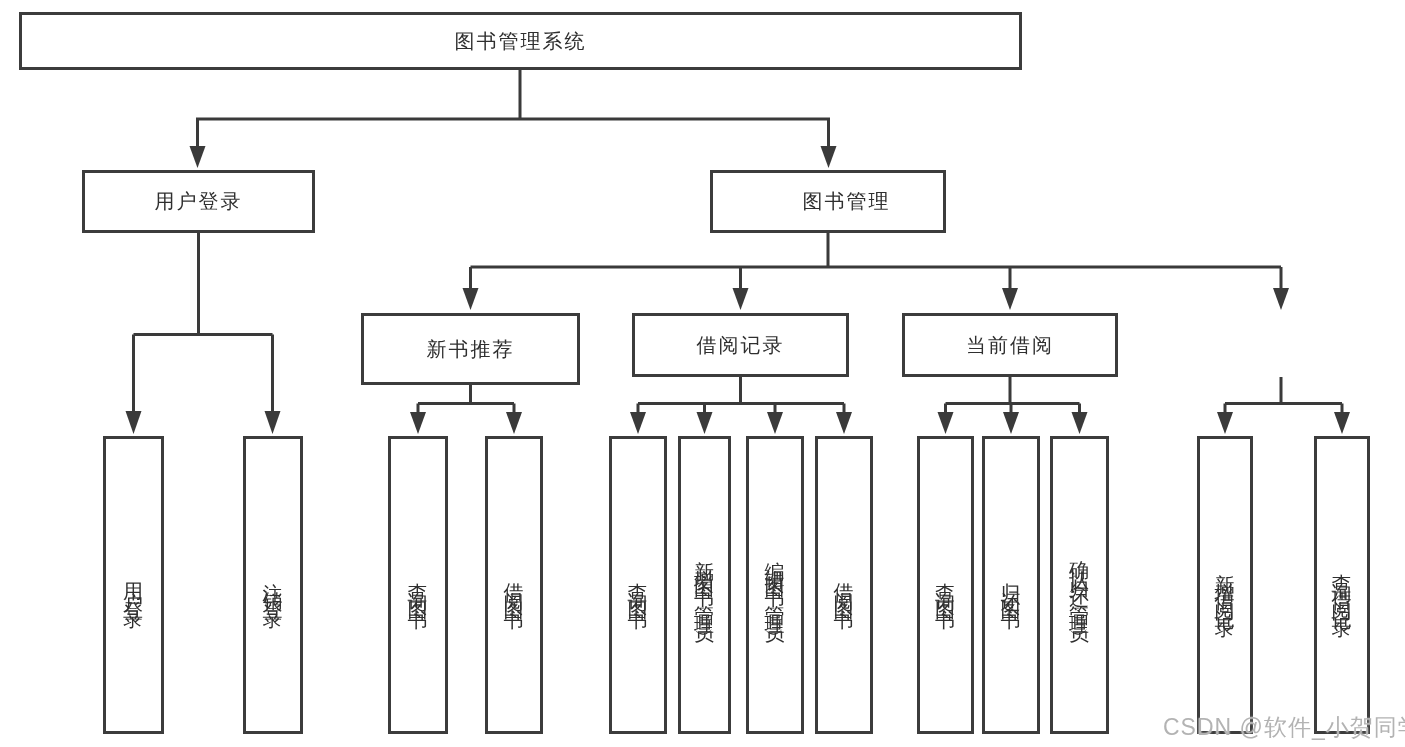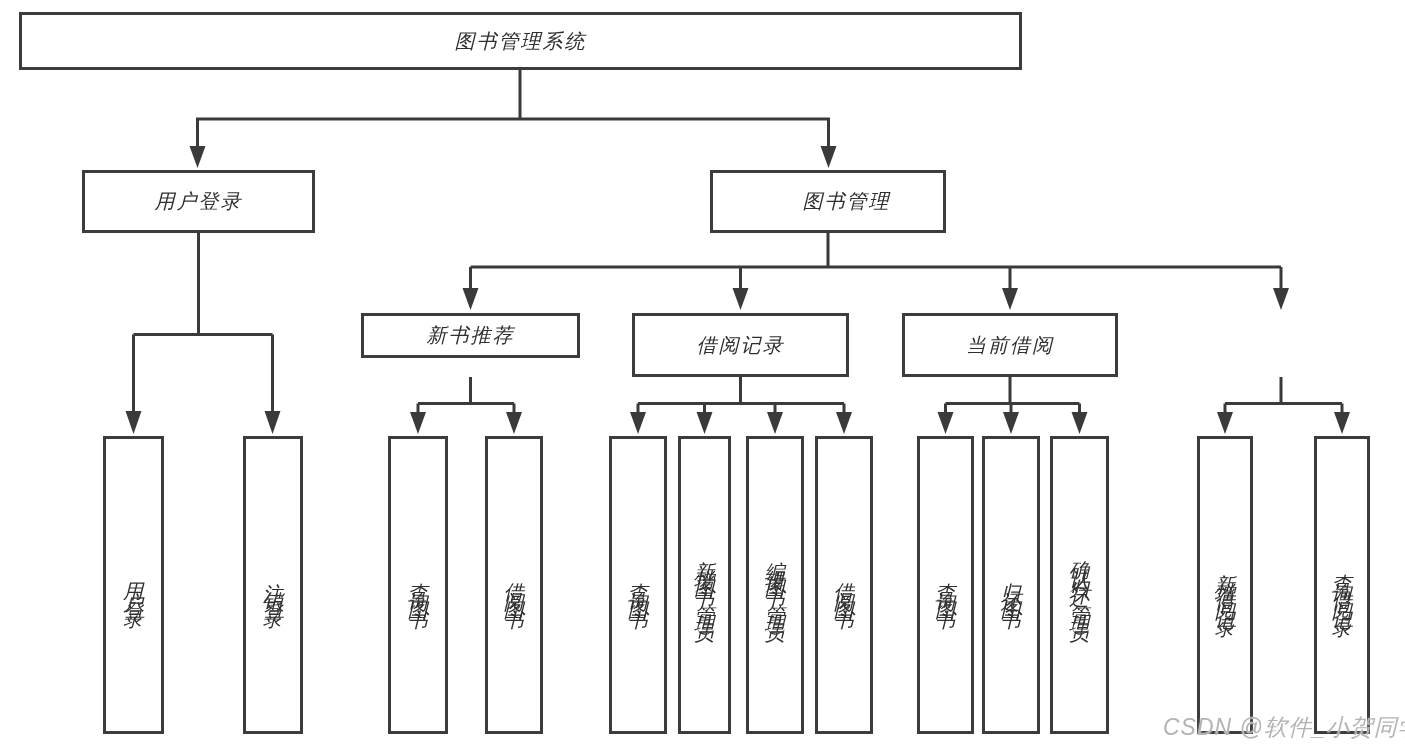--- a/index.html
+++ b/index.html
@@ -7,21 +7,20 @@
     padding: 0;
     background: #ffffff;
     font-family: "Liberation Sans", sans-serif;
   }
   .canvas {
     position: relative;
     width: 1405px;
     height: 747px;
     background: #ffffff;
     overflow: hidden;
-    font-style: italic;
   }
   svg.connectors {
     position: absolute;
     left: 0; top: 0;
     width: 1405px;
     height: 747px;
     pointer-events: none;
   }
   .hbox {
     position: absolute;
@@ -54,21 +53,21 @@
     font-size: 20px;
     line-height: 1;
     letter-spacing: 9px;
     color: #2f2f2f;
     white-space: nowrap;
   }
   
   #n-root    { left: 19px;   top: 12px;  width: 1003px; height: 58px; }
   #n-login   { left: 82px;   top: 170px; width: 233px;  height: 63px; }
   #n-mgmt    { left: 710px;  top: 170px; width: 236px;  height: 63px; padding-left: 37px; }
-  #n-newrec  { left: 361px;  top: 313px; width: 219px;  height: 45px; }
+  #n-newrec  { left: 361px;  top: 313px; width: 219px;  height: 72px; }
   #n-bborrow { left: 632px;  top: 313px; width: 217px;  height: 64px; }
   #n-current { left: 902px;  top: 313px; width: 216px;  height: 64px; }
   #n-records { left: 1173px; top: 313px; width: 216px;  height: 64px; }
   
   #l1  { left: 103px;  width: 61px; }
   #l2  { left: 243px;  width: 60px; }
   #l3  { left: 388px;  width: 60px; }
   #l4  { left: 485px;  width: 58px; }
   #l5  { left: 609px;  width: 58px; }
   #l6  { left: 678px;  width: 53px; }

